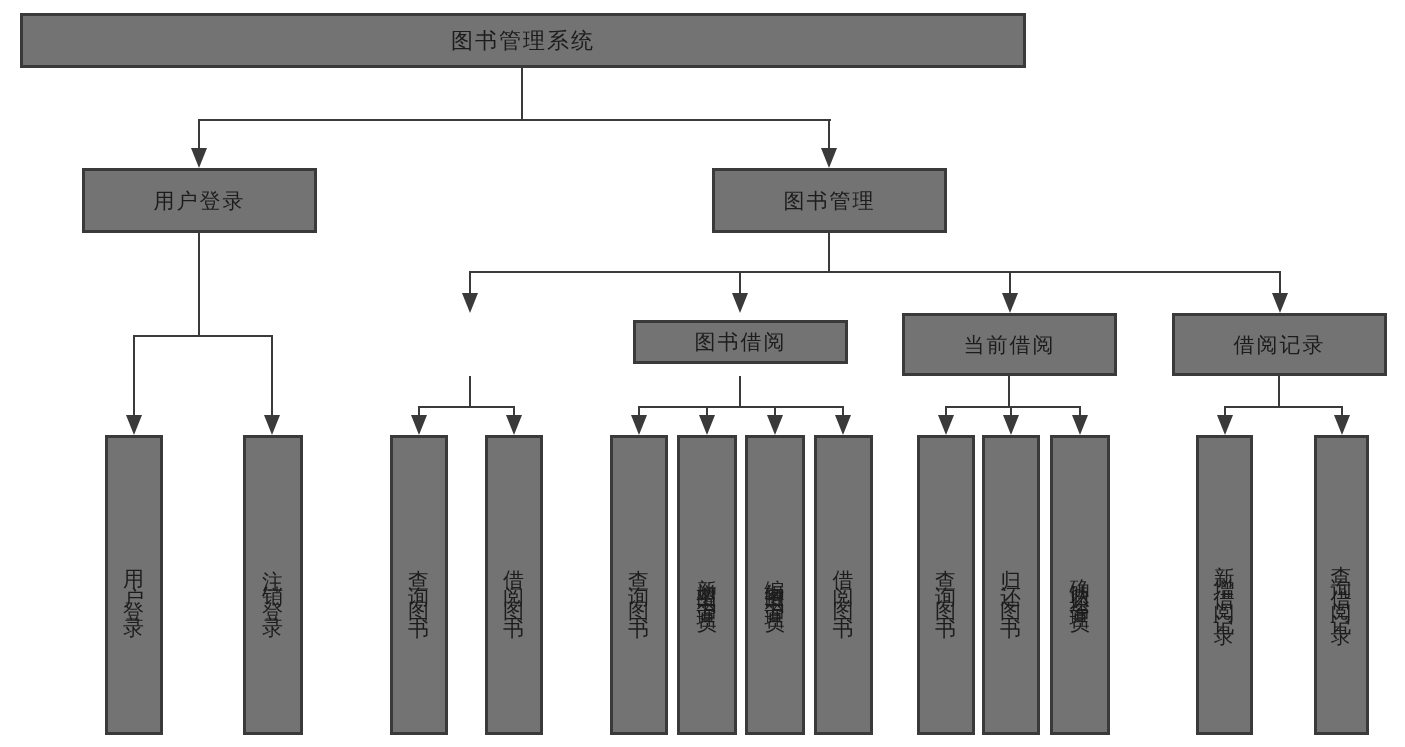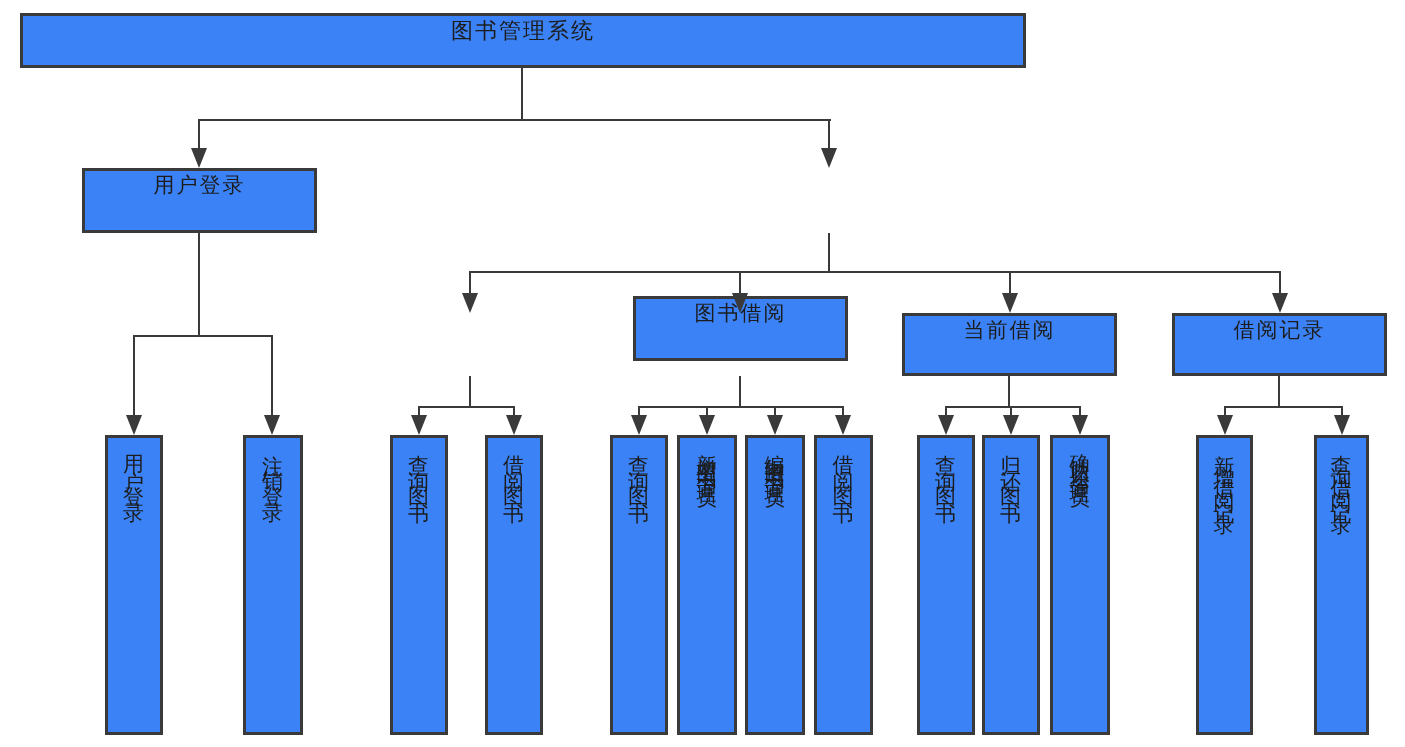--- a/index.html
+++ b/index.html
@@ -2,23 +2,23 @@
 <html style="--line: #3a3a3a; --text: #1c1c1c; --wm: #b5b5b5; --bg: #ffffff;"><head>
 <meta charset="utf-8">
 <style>
   html,body{margin:0;padding:0;background:#ffffff;}
   .canvas{
     position:relative;width:1405px;height:747px;background:var(--bg,#fff);
     font-family:"Liberation Sans","DejaVu Sans",sans-serif;color:var(--text,#1c1c1c);
     overflow:hidden;
   }
   .box{
-    position:absolute;box-sizing:border-box;background:#3b82f6;
+    position:absolute;box-sizing:border-box;background:#737373;
     border:3px solid var(--line,#3a3a3a);
-    display:flex;justify-content:center;
+    display:flex;align-items:center;justify-content:center;
   }
   .hlabel{font-size:21px;letter-spacing:2px;white-space:nowrap;}
   .root .hlabel{font-size:22px;}
   .vtext{
     writing-mode:vertical-rl;font-size:21px;line-height:1.0;white-space:nowrap;
   }
   .ls-wide{letter-spacing:16px;}
   .ls-mid{letter-spacing:12px;}
   .ls-tight{letter-spacing:5px;font-size:20px;}
   .line{position:absolute;background:var(--line,#3a3a3a);}
@@ -39,22 +39,25 @@
 <div class="canvas">
 
   <div class="box root" style="left:20px;top:13px;width:1006px;height:55px;">
     <span class="hlabel">图书管理系统</span>
   </div>
 
   <div class="box" style="left:82px;top:168px;width:235px;height:65px;">
     <span class="hlabel">用户登录</span>
   </div>
 
+  <div class="box" style="left:712px;top:168px;width:235px;height:65px;">
+    <span class="hlabel">图书管理</span>
+  </div>
 
-  <div class="box" style="left:633px;top:296px;width:215px;height:65px;">
+  <div class="box" style="left:633px;top:320px;width:215px;height:44px;">
     <span class="hlabel">图书借阅</span>
   </div>
   <div class="box" style="left:902px;top:313px;width:215px;height:63px;">
     <span class="hlabel">当前借阅</span>
   </div>
   <div class="box" style="left:1172px;top:313px;width:215px;height:63px;">
     <span class="hlabel">借阅记录</span>
   </div>
 
   <div class="box" style="left:105px;top:435px;width:58px;height:300px;">

